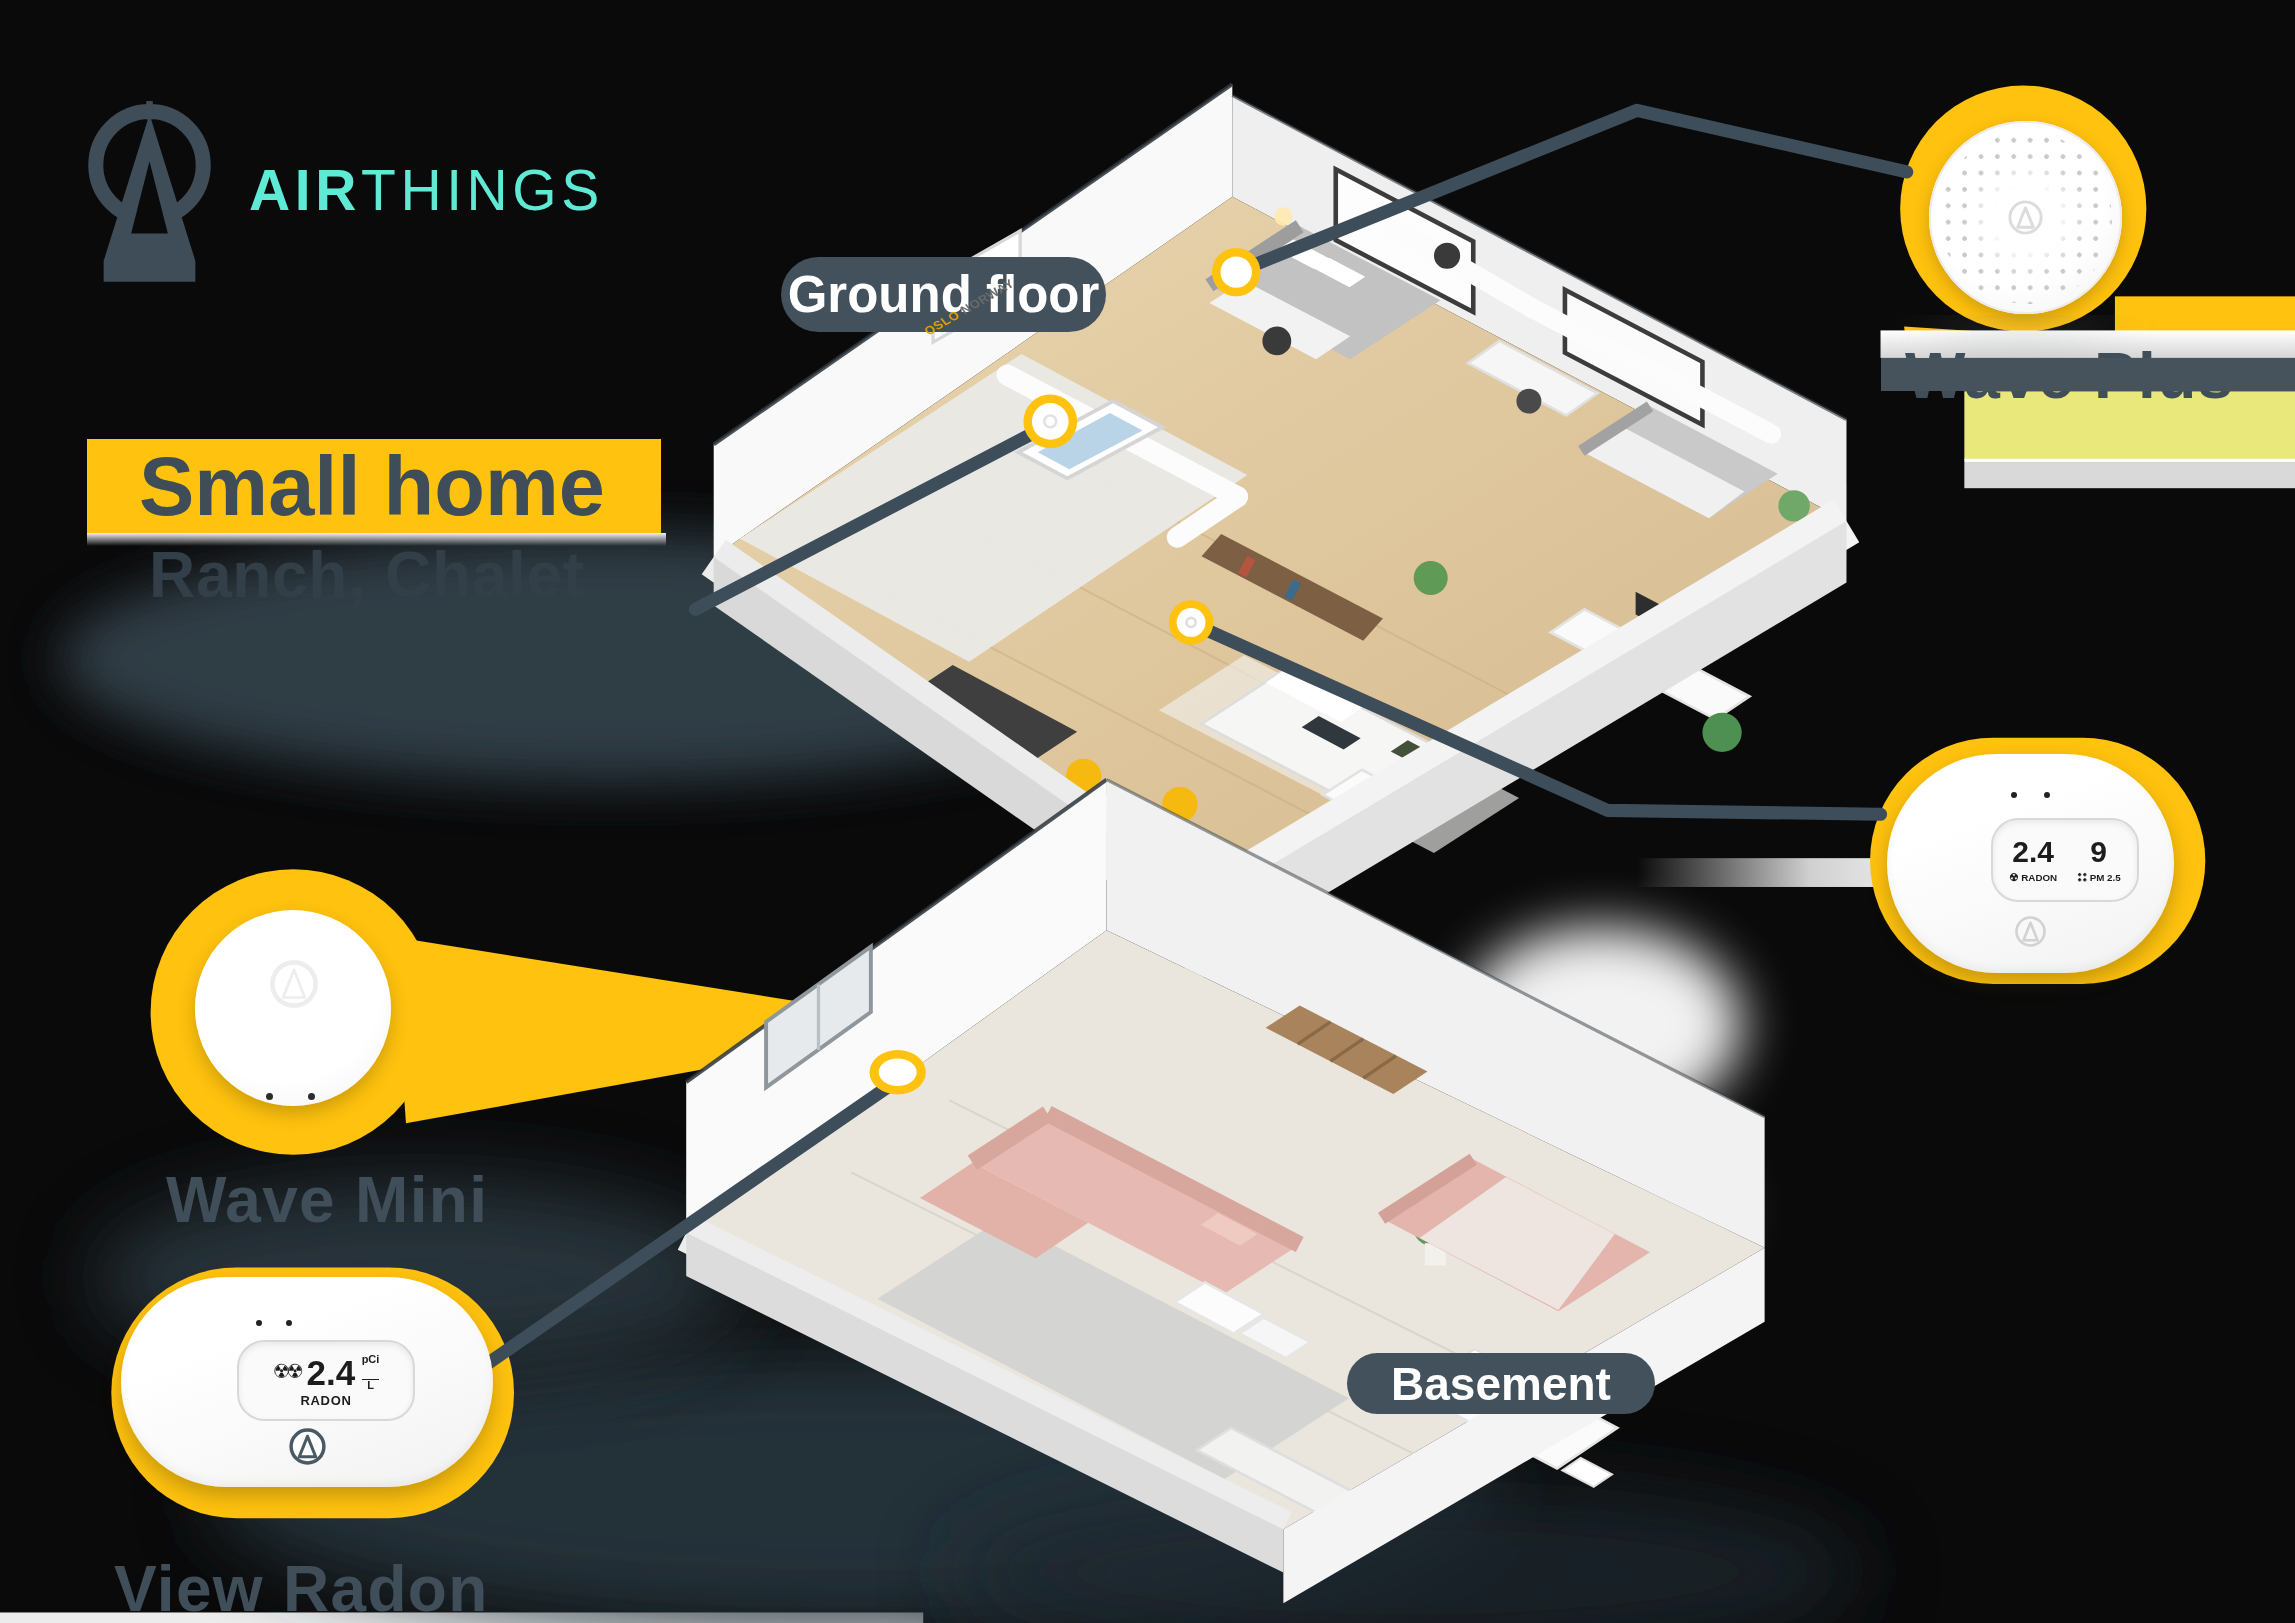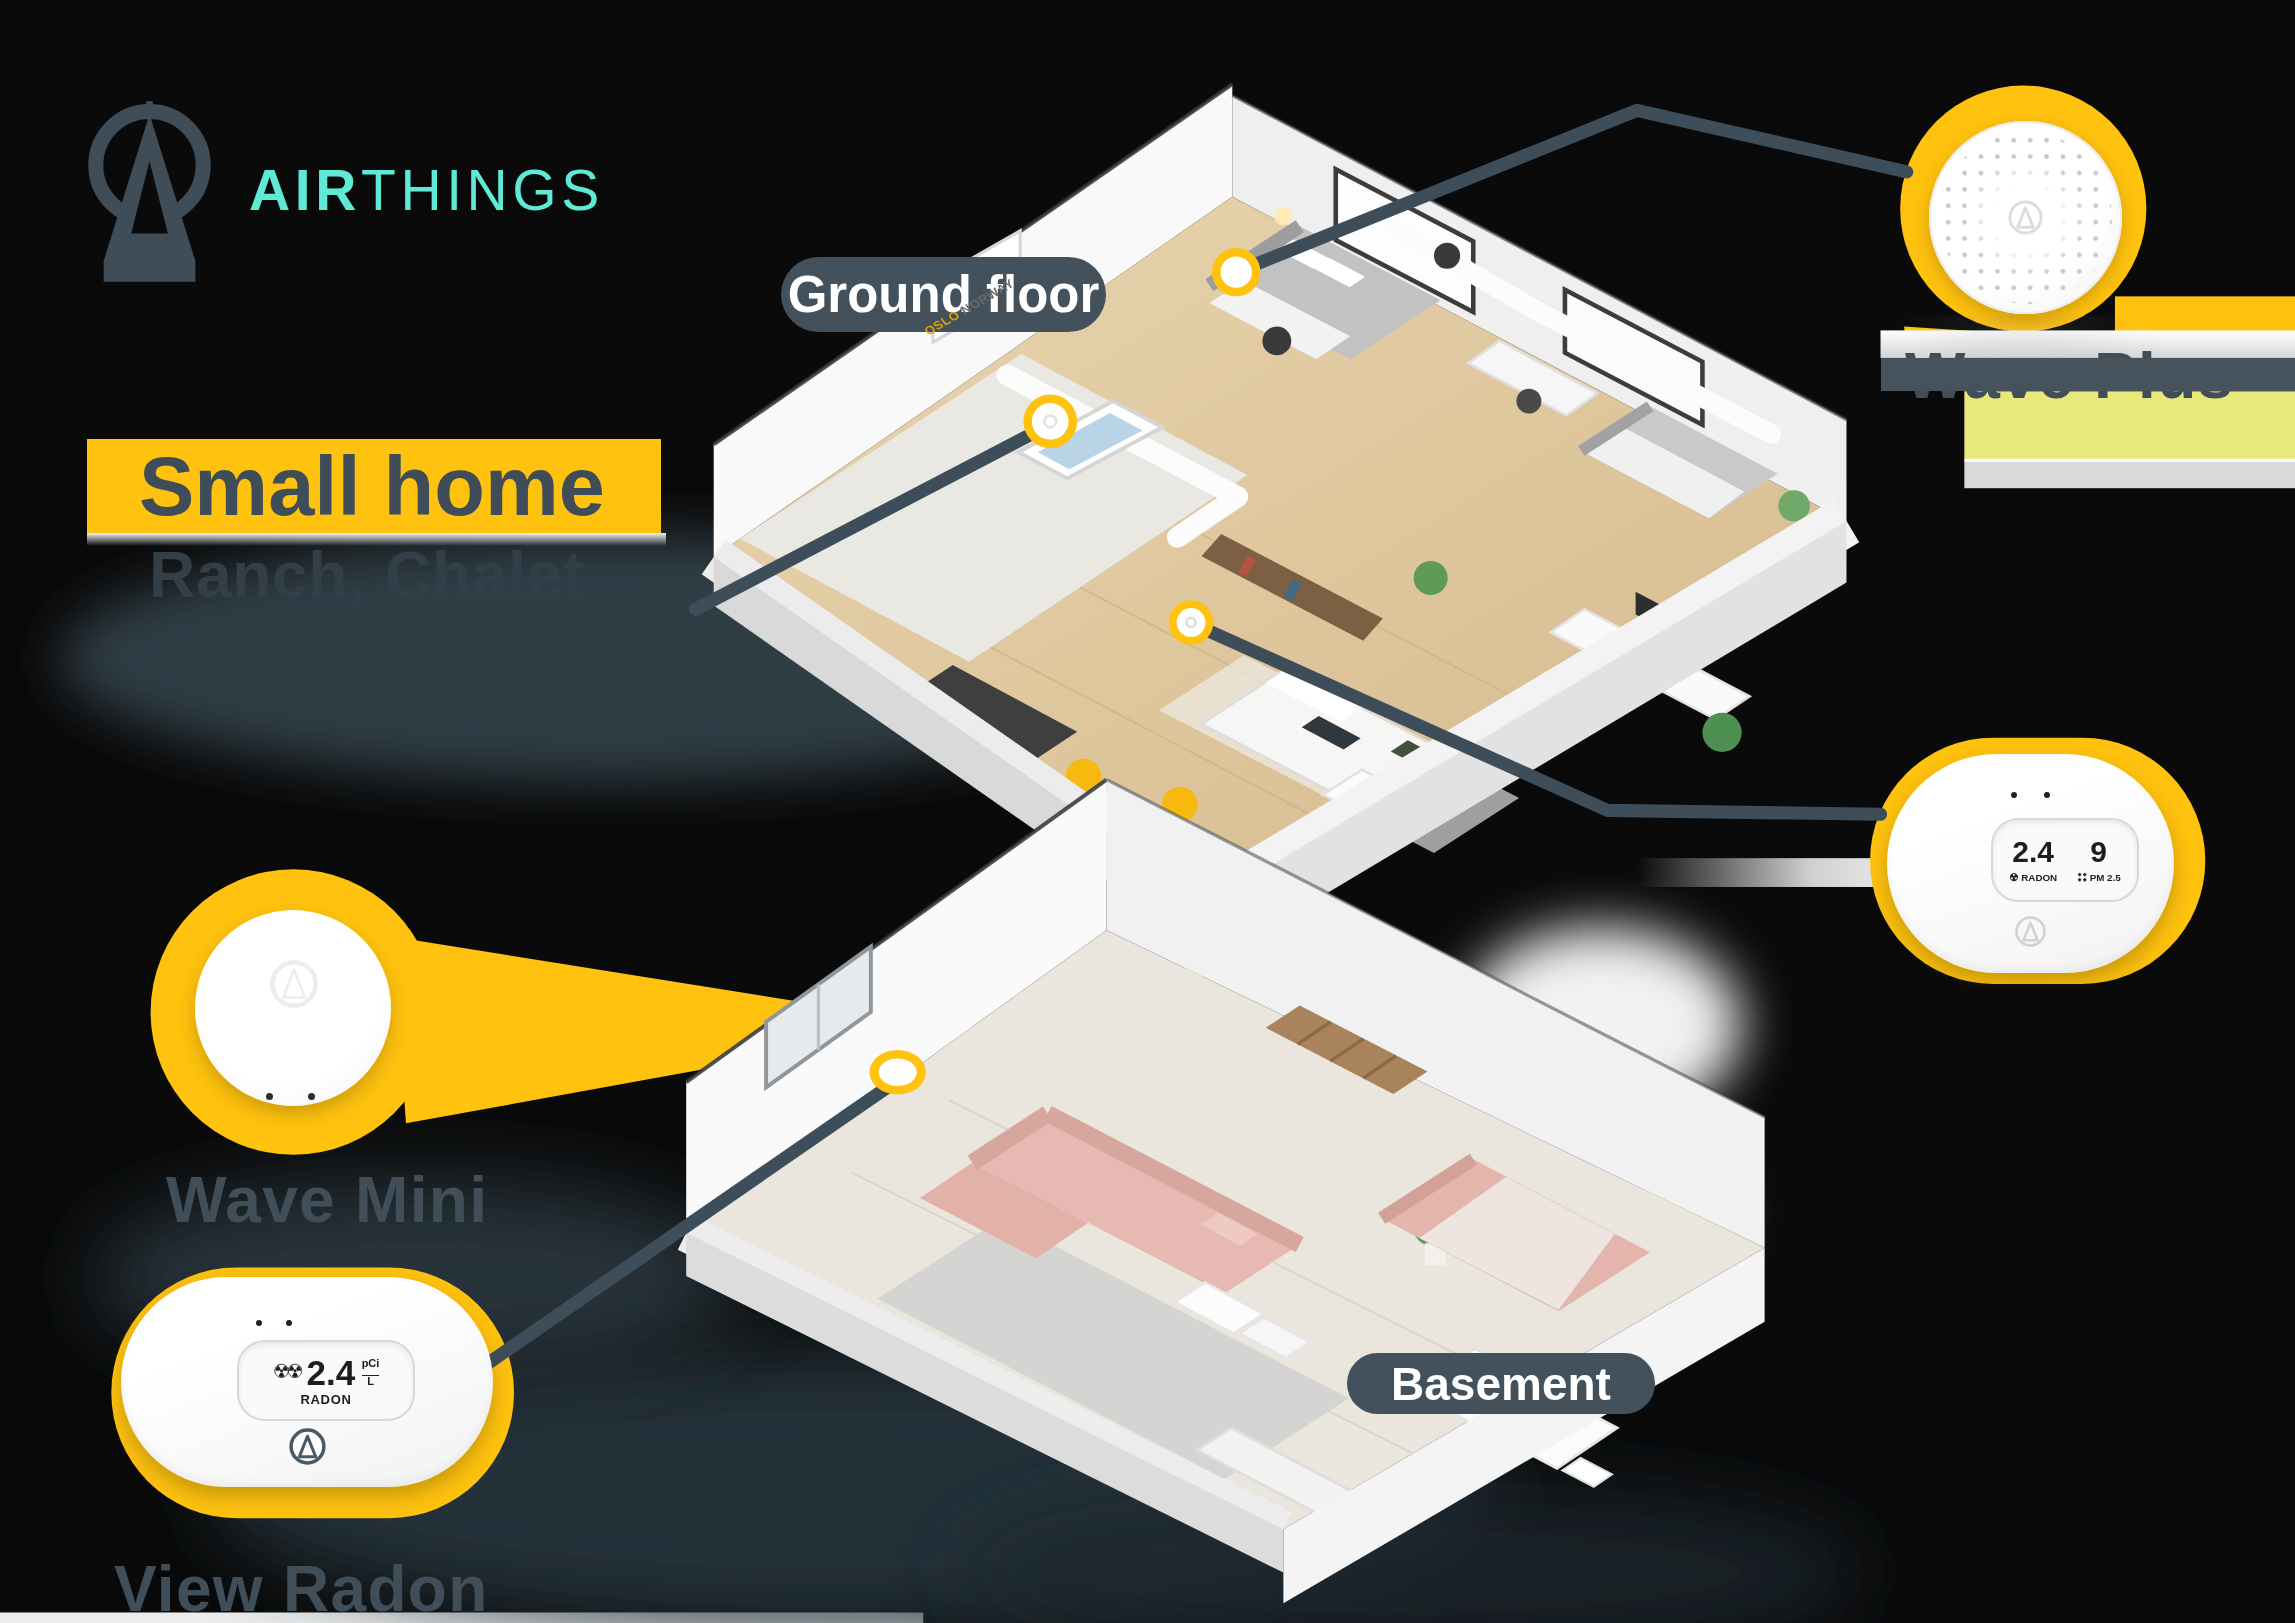--- a/index.html
+++ b/index.html
@@ -61,21 +61,21 @@
   .lcd-col{display:flex;flex-direction:column;align-items:center;line-height:1;}
   .lcd-val{font-size:30px;font-weight:700;}
   .lcd-cap{font-size:9.8px;font-weight:700;margin-top:5.2px;display:flex;align-items:center;gap:2.6px;}
   .lcd-ico{font-size:10.5px;line-height:1;}
   .pm-ico{display:inline-block;width:10.5px;height:10.5px;
     background-image:radial-gradient(#1d1d1d 1.3px, rgba(0,0,0,0) 1.7px);background-size:5.2px 5.2px;}
   .vr-lcd{left:92px;top:63px;width:174px;height:77px;display:flex;flex-direction:column;align-items:center;justify-content:center;line-height:1;}
   .vr-row{display:flex;align-items:center;gap:6.5px;}
   .vr-val{font-size:35px;font-weight:700;}
   .vr-unit{display:flex;flex-direction:column;align-items:center;font-size:11px;font-weight:700;line-height:1;}
-  .vr-unit .u-top{border-bottom:1.3px solid #1d1d1d;padding-bottom:6px;}
+  .vr-unit .u-top{border-bottom:1.3px solid #1d1d1d;padding-bottom:14px;}
   .vr-cap{font-size:13px;font-weight:700;margin-top:3.9px;letter-spacing:0.7px;}
   .sdot{position:absolute;width:5.9px;height:5.9px;border-radius:50%;background:#222;}
 
   
   .poster-text{left:918px;top:296px;width:118px;font-size:12.4px;font-weight:700;color:#6a6a6a;
     letter-spacing:0.7px;transform:rotate(-30deg) skewX(8deg);z-index:3;}
   .poster-text .oslo{color:#e0a100;}
 </style>
 </head>
 <body>

